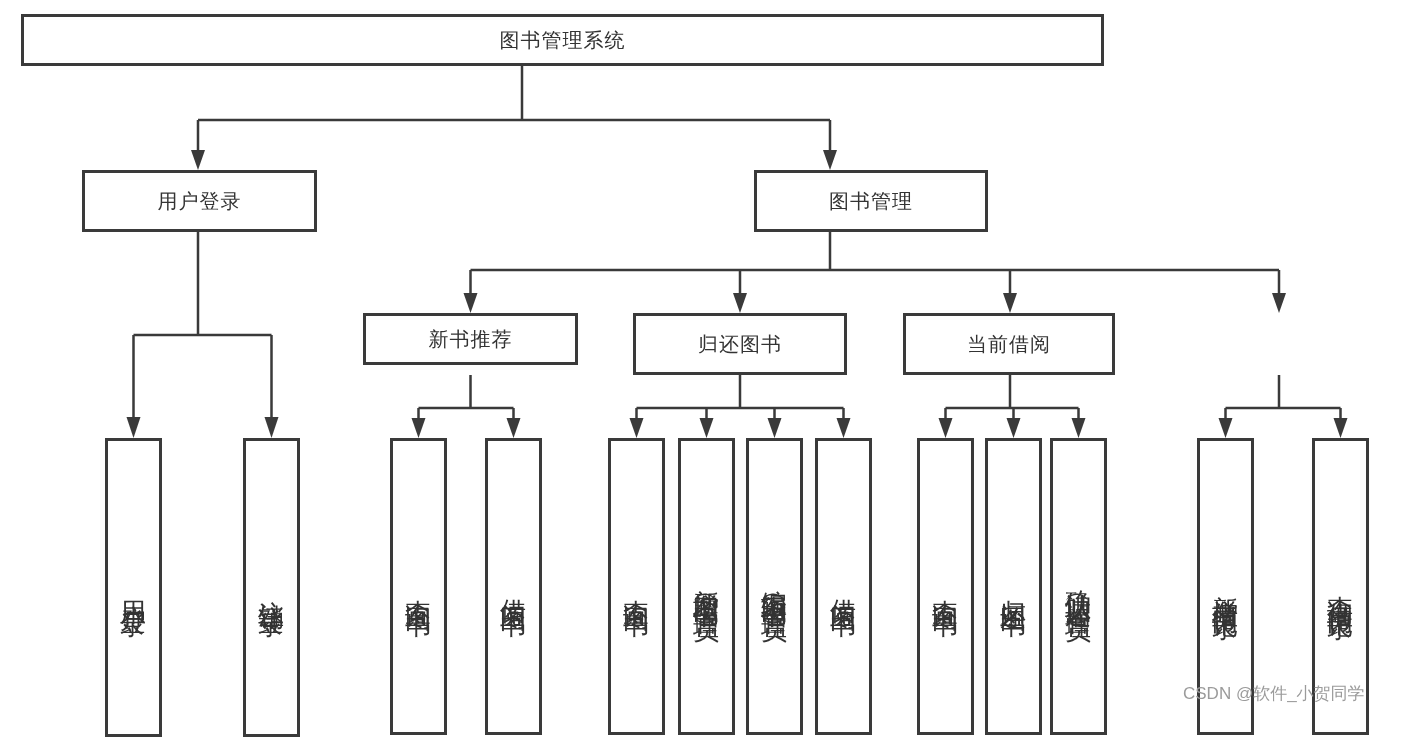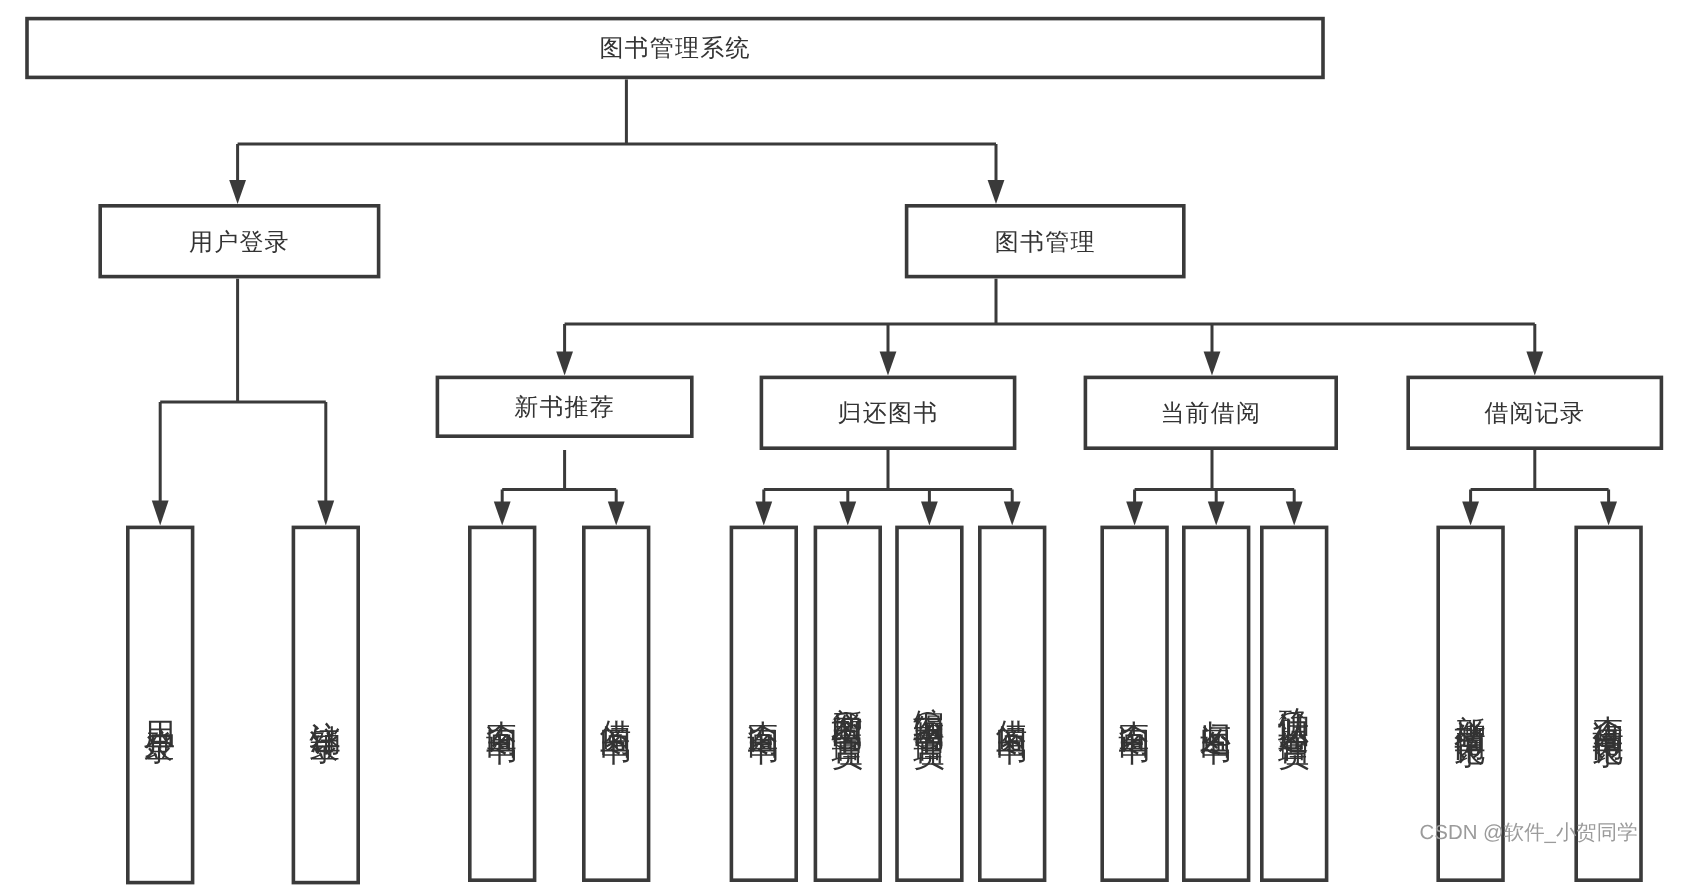--- a/index.html
+++ b/index.html
@@ -90,21 +90,20 @@
   </svg>
 
   <div class="hbox" style="left:21px;top:14px;width:1083px;height:52px">图书管理系统</div>
 
   <div class="hbox" style="left:82px;top:170px;width:235px;height:62px">用户登录</div>
   <div class="hbox" style="left:754px;top:170px;width:234px;height:62px">图书管理</div>
 
   <div class="hbox" style="left:363px;top:313px;width:215px;height:52px">新书推荐</div>
   <div class="hbox" style="left:633px;top:313px;width:214px;height:62px">归还图书</div>
   <div class="hbox" style="left:903px;top:313px;width:212px;height:62px">当前借阅</div>
-  <div class="hbox" style="left:1172px;top:313px;width:214px;height:62px">借阅记录</div>
 
   <div class="vbox" style="left:105px;top:438px;width:57px;height:299px">用户登录</div>
   <div class="vbox" style="left:243px;top:438px;width:57px;height:299px">注销登录</div>
 
   <div class="vbox" style="left:390px;top:438px;width:57px;height:297px">查询图书</div>
   <div class="vbox" style="left:485px;top:438px;width:57px;height:297px">借阅图书</div>
 
   <div class="vbox" style="left:608px;top:438px;width:57px;height:297px">查询图书</div>
   <div class="vbox" style="left:678px;top:438px;width:57px;height:297px">新增图书（管理员）</div>
   <div class="vbox" style="left:746px;top:438px;width:57px;height:297px">编辑图书（管理员）</div>

